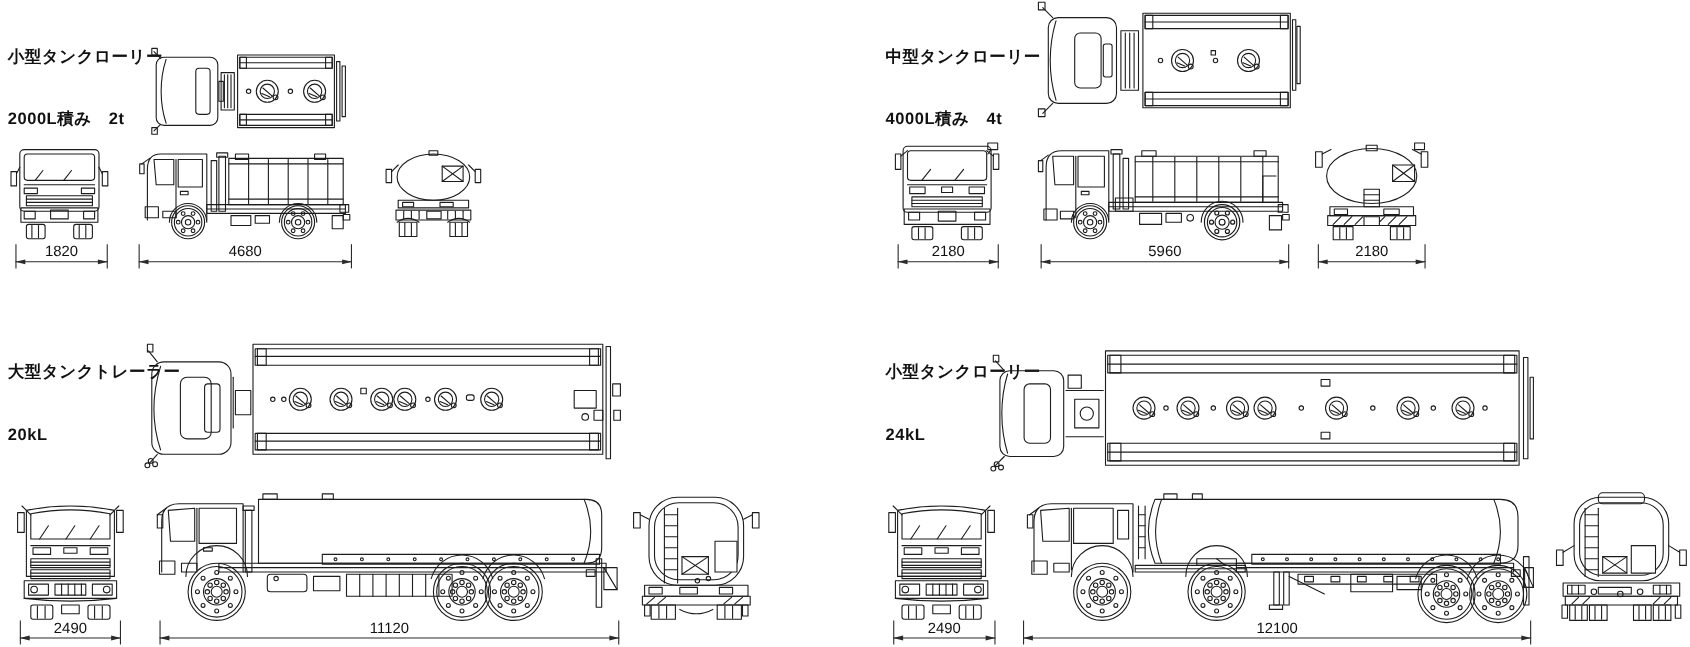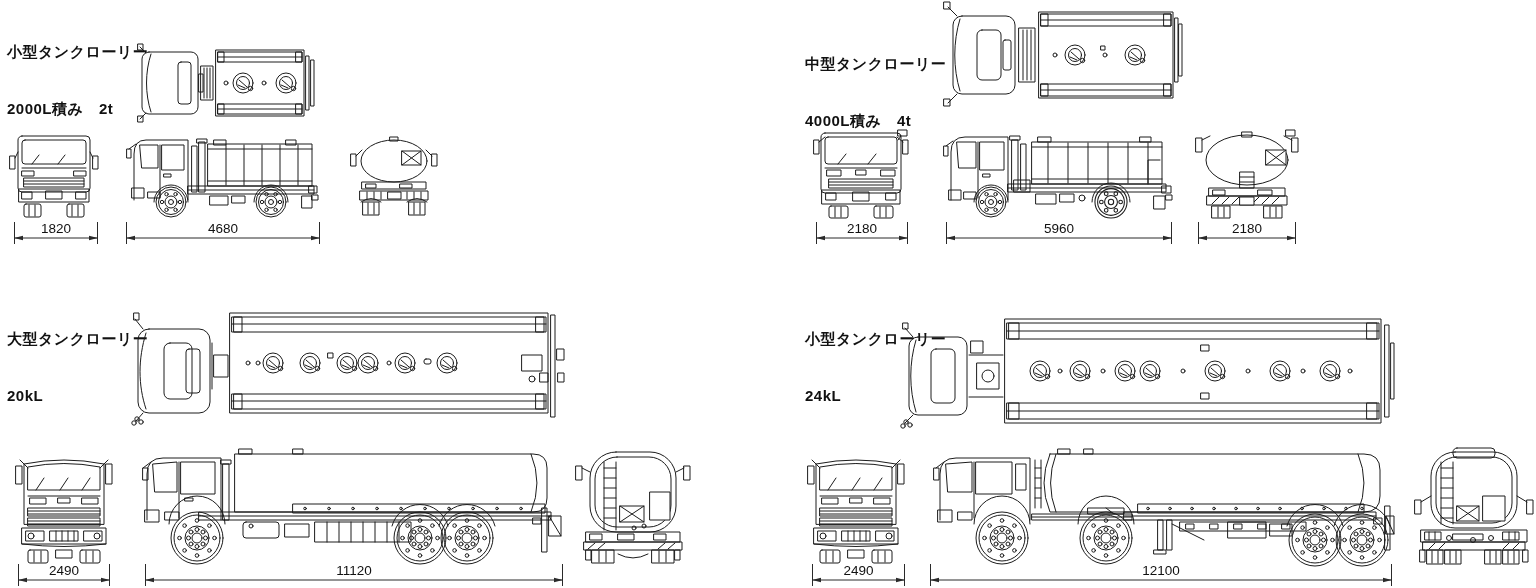--- a/index.html
+++ b/index.html
@@ -208,21 +208,21 @@
       <line x1="0.5" y1="2" x2="0.5" y2="24"></line>
         <line x1="193.5" y1="2" x2="193.5" y2="24"></line>
       <line x1="0" y1="18" x2="194" y2="18"></line>
       <polygon points="0,18 9,15.8 9,20.2"></polygon>
         <polygon points="194,18 185,15.8 185,20.2"></polygon>
       <text x="97" y="13">4680</text>
     </svg>
   </div>
 
   <div class="section">
-    <div class="title-block" style="left:805px;top:16px">
+    <div class="title-block" style="left:805px;top:4px">
       <div>中型タンクローリー</div>
       <div>4000L積み　4t</div>
     </div>
 
     <svg class="view" style="left:943px;top:2px" width="240" height="106">
       <rect x="10" y="14" width="62" height="78" rx="9"></rect>
       <path d="M17,17 C10,40 10,66 17,89"></path>
       <rect x="34" y="28" width="24" height="50" rx="5"></rect>
         <rect x="60" y="38" width="8" height="30" rx="2"></rect>
       <polyline points="14,14 5,5"></polyline>
@@ -369,21 +369,21 @@
         <line x1="97.5" y1="2" x2="97.5" y2="24"></line>
       <line x1="0" y1="18" x2="98" y2="18"></line>
       <polygon points="0,18 9,15.8 9,20.2"></polygon>
         <polygon points="98,18 89,15.8 89,20.2"></polygon>
       <text x="49" y="13">2180</text>
     </svg>
   </div>
 
   <div class="section">
     <div class="title-block" style="left:7px;top:291px">
-      <div>大型タンクローリー</div>
+      <div>大型タンクトレーラー</div>
       <div>20kL</div>
     </div>
 
     <svg class="view" style="left:134px;top:307px" width="432" height="118">
       <rect x="4" y="22" width="72" height="84" rx="11"></rect>
       <path d="M12,26 C4,52 4,78 12,102"></path>
       <rect x="30" y="36" width="28" height="56" rx="6"></rect>
         <rect x="52" y="42" width="14" height="44" rx="3"></rect>
       <polyline points="9,22 1,12"></polyline>
         <rect x="0" y="6" width="5" height="7"></rect>

